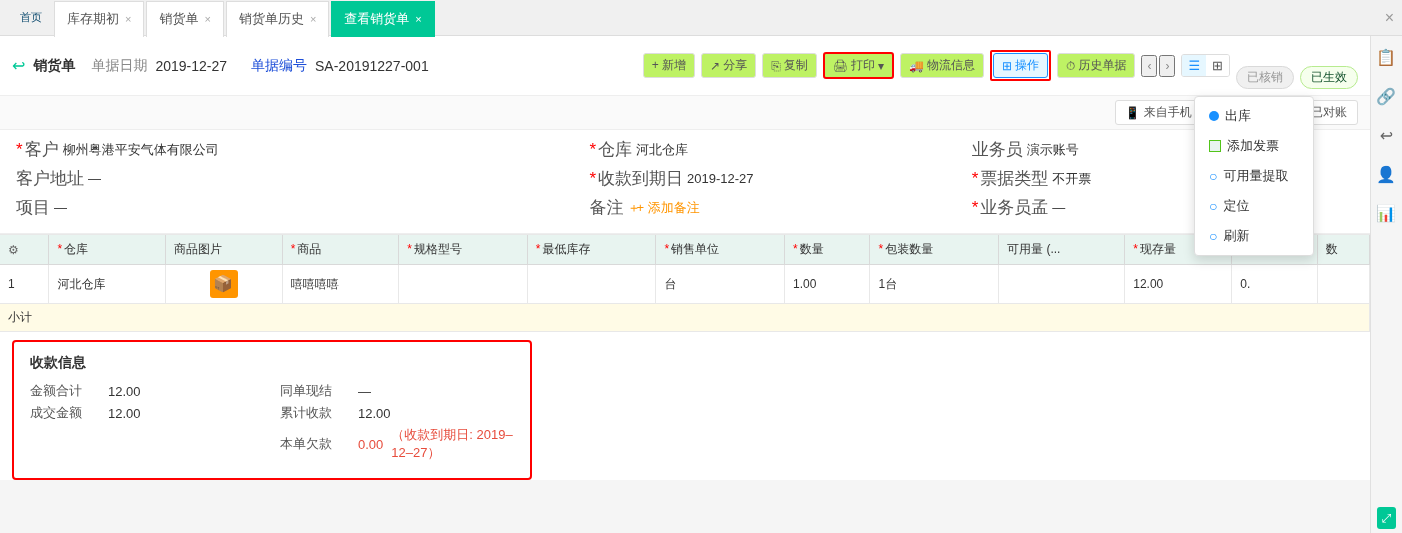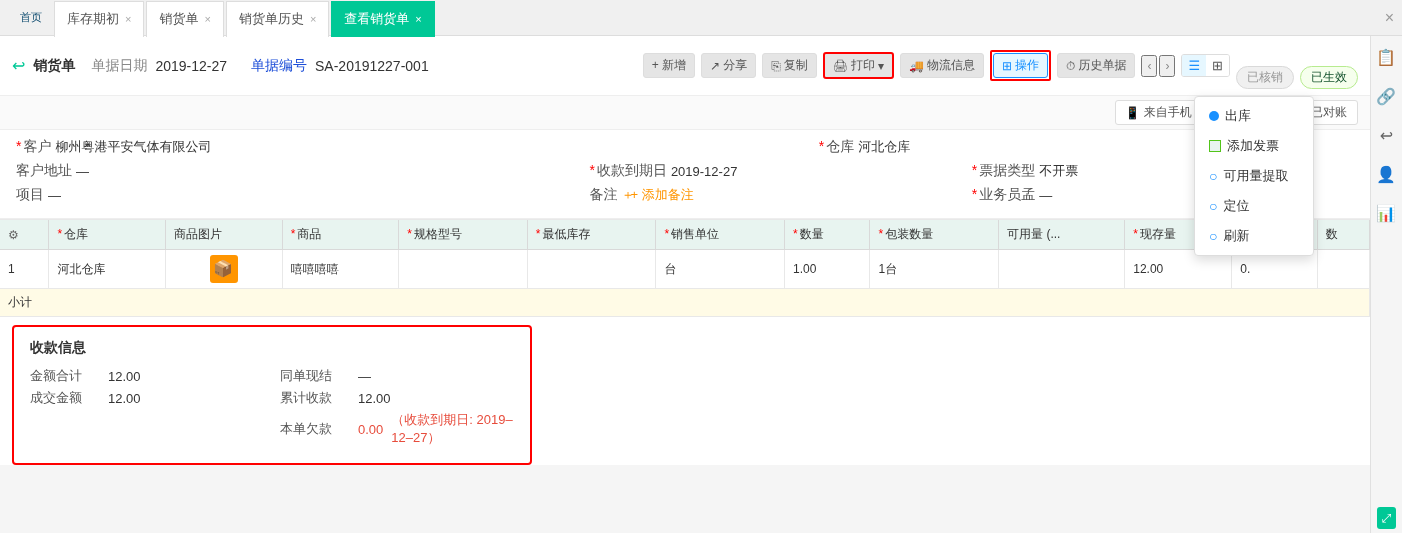--- a/index.html
+++ b/index.html
@@ -22,42 +22,42 @@
     .main { background: #fff; }
 
     
     .form-header {
       display: flex; align-items: center; justify-content: space-between; padding: 6px 12px; border-bottom: 1px solid #eee; background: #fff;
     }
     .form-title { display: flex; align-items: center; gap: 8px; font-size: 14px; color: #333; }
     .form-title .icon { color: #00c896; font-size: 16px; }
     .form-actions { display: flex; align-items: center; gap: 6px; }
     .action-btn {
-      display: flex; align-items: center; gap: 3px; padding: 3px 8px; border: 1px solid #ddd; border-radius: 3px; background: #e5e5e5; cursor: pointer; font-size: 12px; color: #555; white-space: nowrap;
+      display: flex; align-items: center; gap: 3px; padding: 3px 8px; border: 1px solid #ddd; border-radius: 3px; background: #bef264; cursor: pointer; font-size: 12px; color: #555; white-space: nowrap;
     }
     .action-btn.active-op { background: #e6f7ff; border-color: #1890ff; color: #1890ff; }
     .action-btn.red-box { border: 2px solid red; }
     .status-badge { padding: 2px 10px; border-radius: 12px; font-size: 12px; margin-top: 24px; }
     .status-cancelled { background: #f0f0f0; color: #999; border: 1px solid #d9d9d9; }
     .status-effective { background: #f6ffed; color: #14532d; border: 1px solid #b7eb8f; }
 
     
     .toolbar-row {
       display: flex; align-items: center; justify-content: flex-end; padding: 4px 12px; border-bottom: 1px solid #eee; gap: 8px; background: #fafafa;
     }
     .toolbar-btn {
       display: flex; align-items: center; gap: 3px; padding: 3px 10px; border: 1px solid #ddd; border-radius: 3px; background: #fff; cursor: pointer; font-size: 12px; color: #555;
     }
     .toolbar-btn.outline-green { border-color: #00c896; color: #00c896; }
 
     
     .fields-area { padding: 8px 16px; background: #fff; border-bottom: 1px solid #eee; }
     .fields-row { display: flex; align-items: center; margin-bottom: 6px; gap: 0; }
     .field-item { display: flex; align-items: center; flex: 1; min-width: 0; }
-    .field-label { color: #555; white-space: nowrap; margin-right: 4px; font-size: 14px; }
+    .field-label { color: #555; white-space: nowrap; margin-right: 4px; font-size: 17px; }
     .field-label.required::before { content: '*'; color: red; margin-right: 2px; }
     .field-value { color: #333; font-size: 13px; }
     .add-note { color: #ff9500; cursor: pointer; font-size: 13px; display: flex; align-items: center; gap: 2px; }
 
     
     .table-wrap { overflow-x: auto; border-top: 1px solid #e8e8e8; }
     table { width: 100%; border-collapse: collapse; font-size: 12px; }
     thead tr { background: #e8f4f0; }
     thead th { padding: 6px 8px; text-align: left; border-right: 1px solid #d9d9d9; border-bottom: 1px solid #d9d9d9; white-space: nowrap; color: #333; font-weight: normal; }
     thead th.required::before { content: '*'; color: red; margin-right: 2px; }
@@ -199,20 +199,24 @@
 
     <div class="fields-area">
       <div class="fields-row">
         <div class="field-item" style="flex:1.5;">
           <span class="field-label required">客户</span>
           <span class="field-value">柳州粤港平安气体有限公司</span>
         </div>
         <div class="field-item" style="flex:1;">
           <span class="field-label required">仓库</span>
           <span class="field-value">河北仓库</span>
+        </div>
+        <div class="field-item" style="flex:1;">
+          <span class="field-label">业务员</span>
+          <span class="field-value">演示账号</span>
         </div>
       </div>
       <div class="fields-row">
         <div class="field-item" style="flex:1.5;">
           <span class="field-label">客户地址</span>
           <span class="field-value">—</span>
         </div>
         <div class="field-item" style="flex:1;">
           <span class="field-label required">收款到期日</span>
           <span class="field-value">2019-12-27</span>

